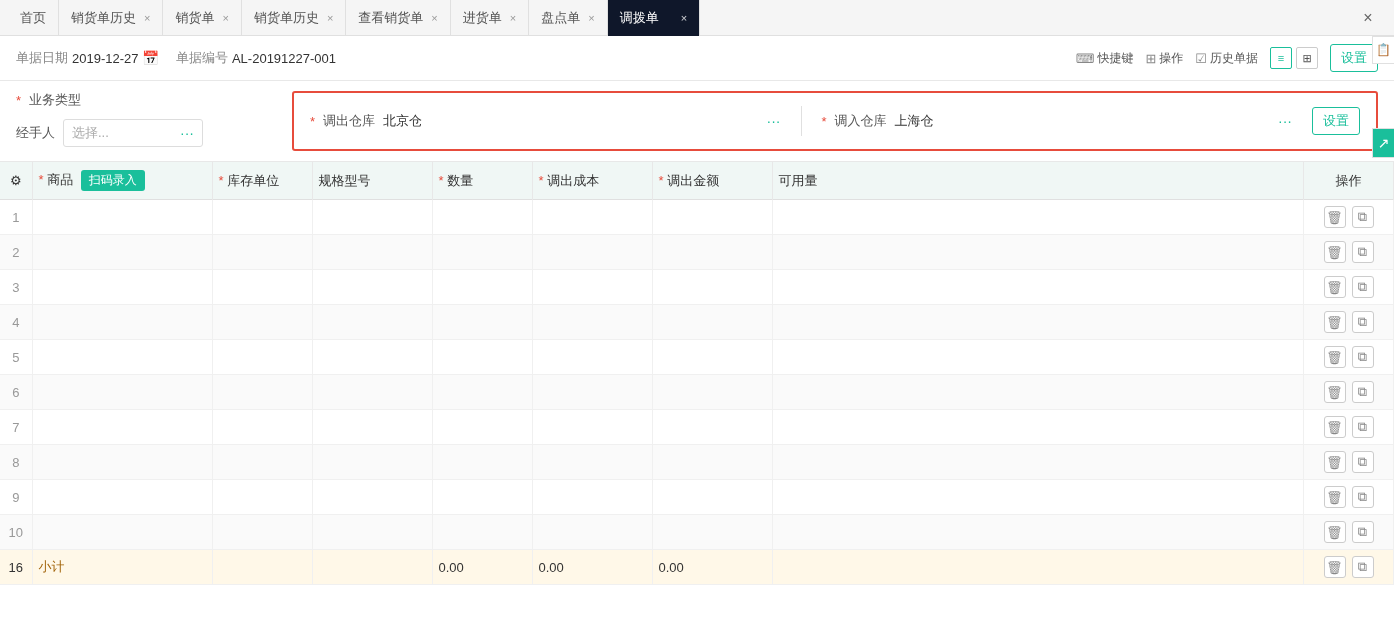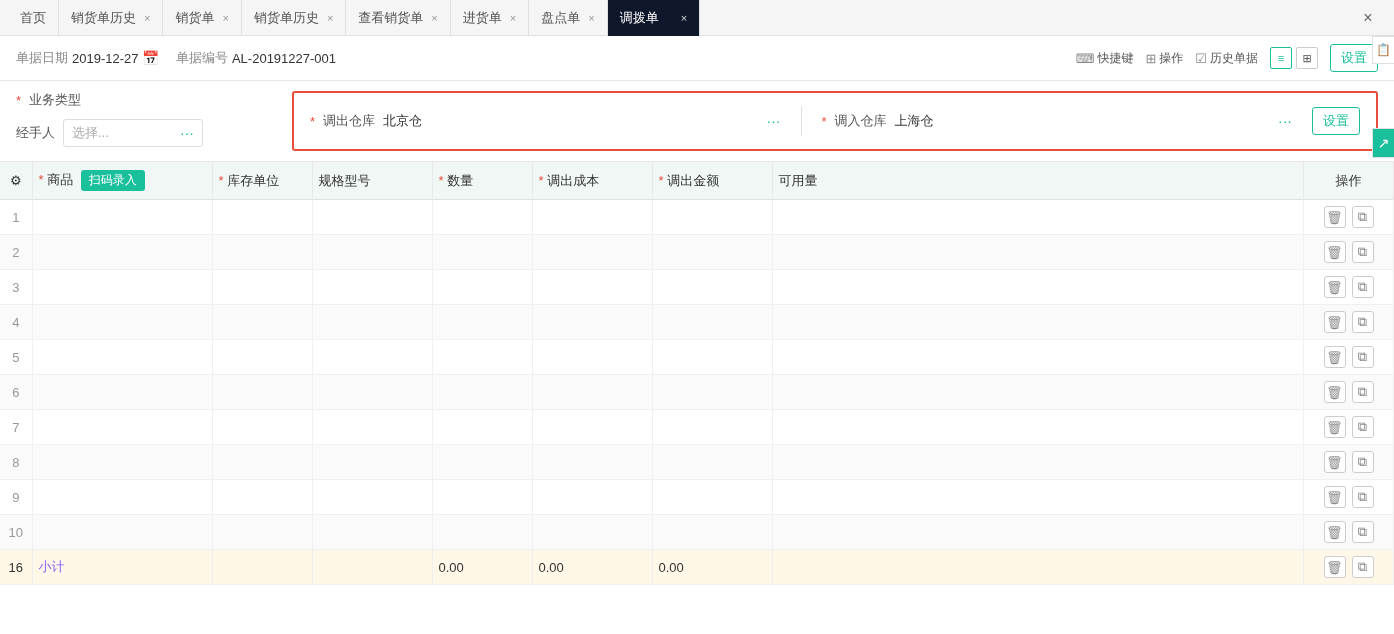--- a/index.html
+++ b/index.html
@@ -550,21 +550,21 @@
     <td></td>
     <td>
       <div class="action-cell">
         <button class="action-btn" title="删除">🗑</button>
         <button class="action-btn" title="复制">⧉</button>
       </div>
     </td>
   </tr>
             <tr class="subtotal-row">
     <td class="row-num">16</td>
-    <td style="color:#8b5cf6">
+    <td style="color:#a16207">
       <span>小计</span>
     </td>
     <td></td>
     <td></td>
     <td>0.00</td>
     <td>0.00</td>
     <td>0.00</td>
     <td></td>
     <td>
       <div class="action-cell">

